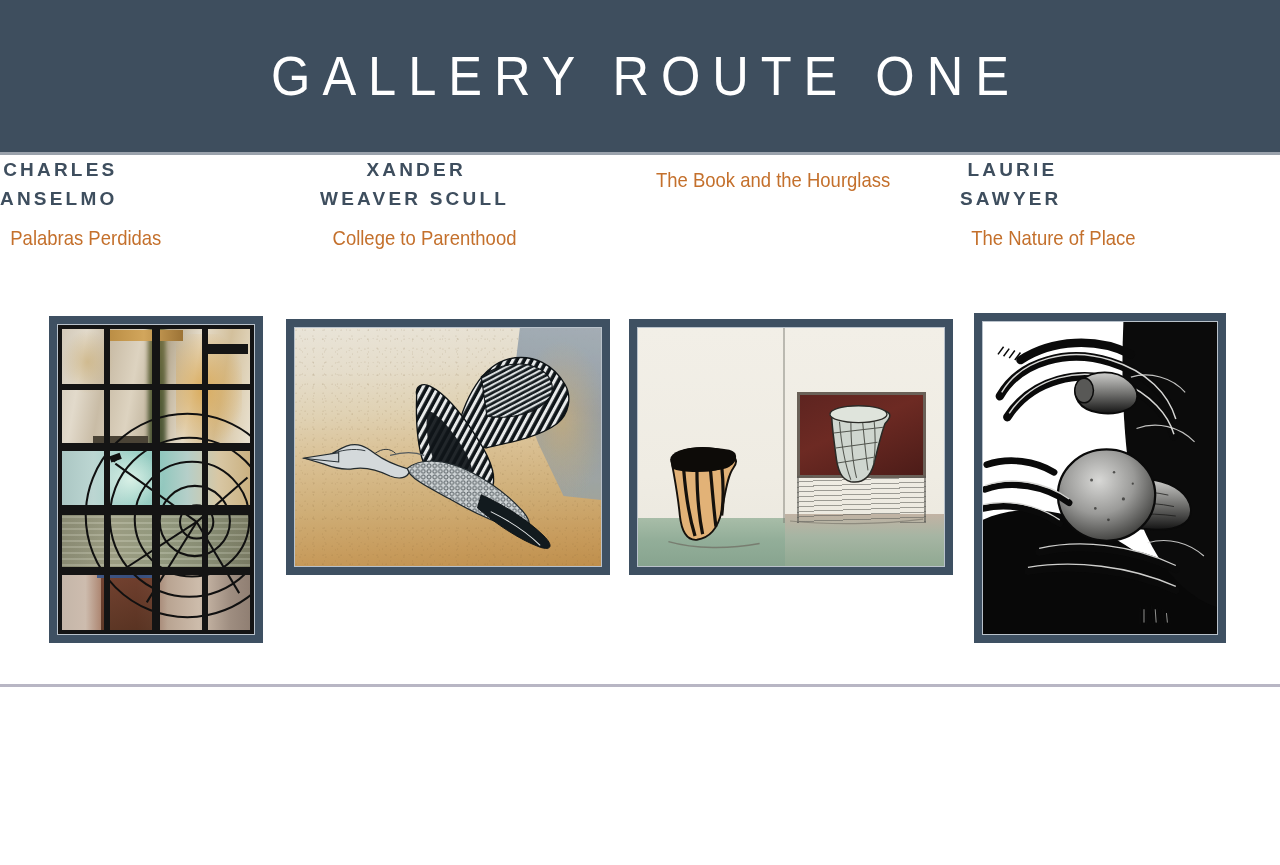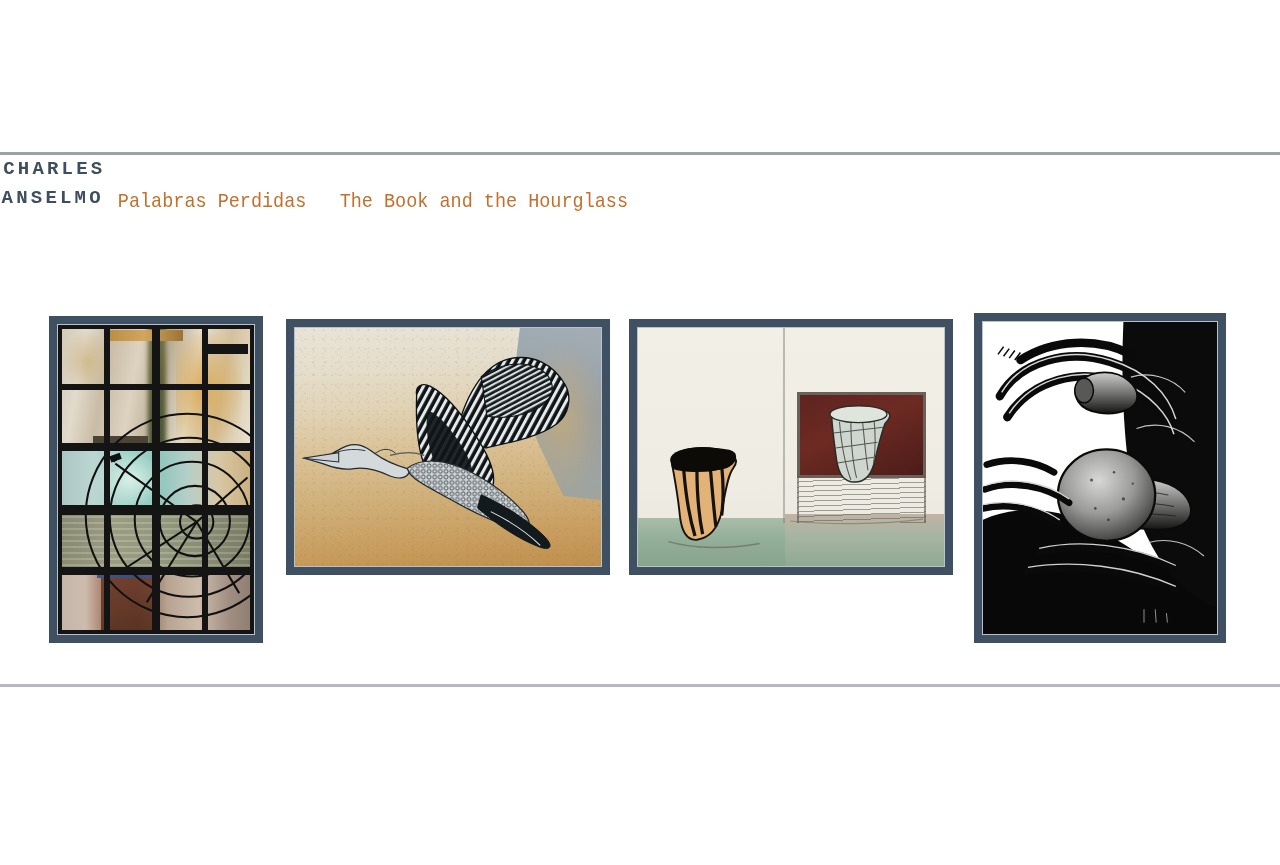--- a/index.html
+++ b/index.html
@@ -66,23 +66,22 @@
     position: absolute;
     left: 0;
     top: 0;
     width: 1280px;
     display: flex;
     flex-direction: row;
   }
   .artist-col {
     width: 320px;
     display: flex;
-    flex-direction: row;
-    align-items: flex-end;
-    font-family: Liberation Mono, monospace;
+    flex-direction: column;
+    align-items: flex-start;
   }
 
   .artist-name {
     text-align: center;
     color: #3e4e5e;
     font-size: 19px;
     font-weight: bold;
     letter-spacing: 3.2px;
     line-height: 29px;
     text-indent: 3.2px;
@@ -310,37 +309,50 @@
     letter-spacing: .3px;
     white-space: nowrap;
     transform: scaleX(0.9);
   }
 </style>
 </head>
 <body>
 
 <div class="poster">
 
+  <div class="header-band">
+    <div class="gallery-title">GALLERY ROUTE ONE</div>
+  </div>
   <div class="header-rule"></div>
 
   <div class="middle">
 
     <div class="artists-row">
 
       <div class="artist-col">
         <div class="artist-name">CHARLES
 ANSELMO</div>
         <div class="artist-title">Palabras Perdidas</div>
       </div>
 
+      <div class="artist-col">
+        <div class="artist-name">XANDER
+WEAVER SCULL</div>
+        <div class="artist-title">College to Parenthood</div>
+      </div>
 
       <div class="artist-col">
         <div class="artist-title">The Book and the Hourglass</div>
       </div>
 
+      <div class="artist-col">
+        <div class="artist-name">LAURIE
+SAWYER</div>
+        <div class="artist-title">The Nature of Place</div>
+      </div>
 
     </div>
   </div>
 
   <div class="frame" id="frame-1">
     <div class="frame-inner">
       <div class="art">
         <div class="win-bg"></div>
         <div class="win-ochre2"></div>
         <div class="win-ochre1"></div>

